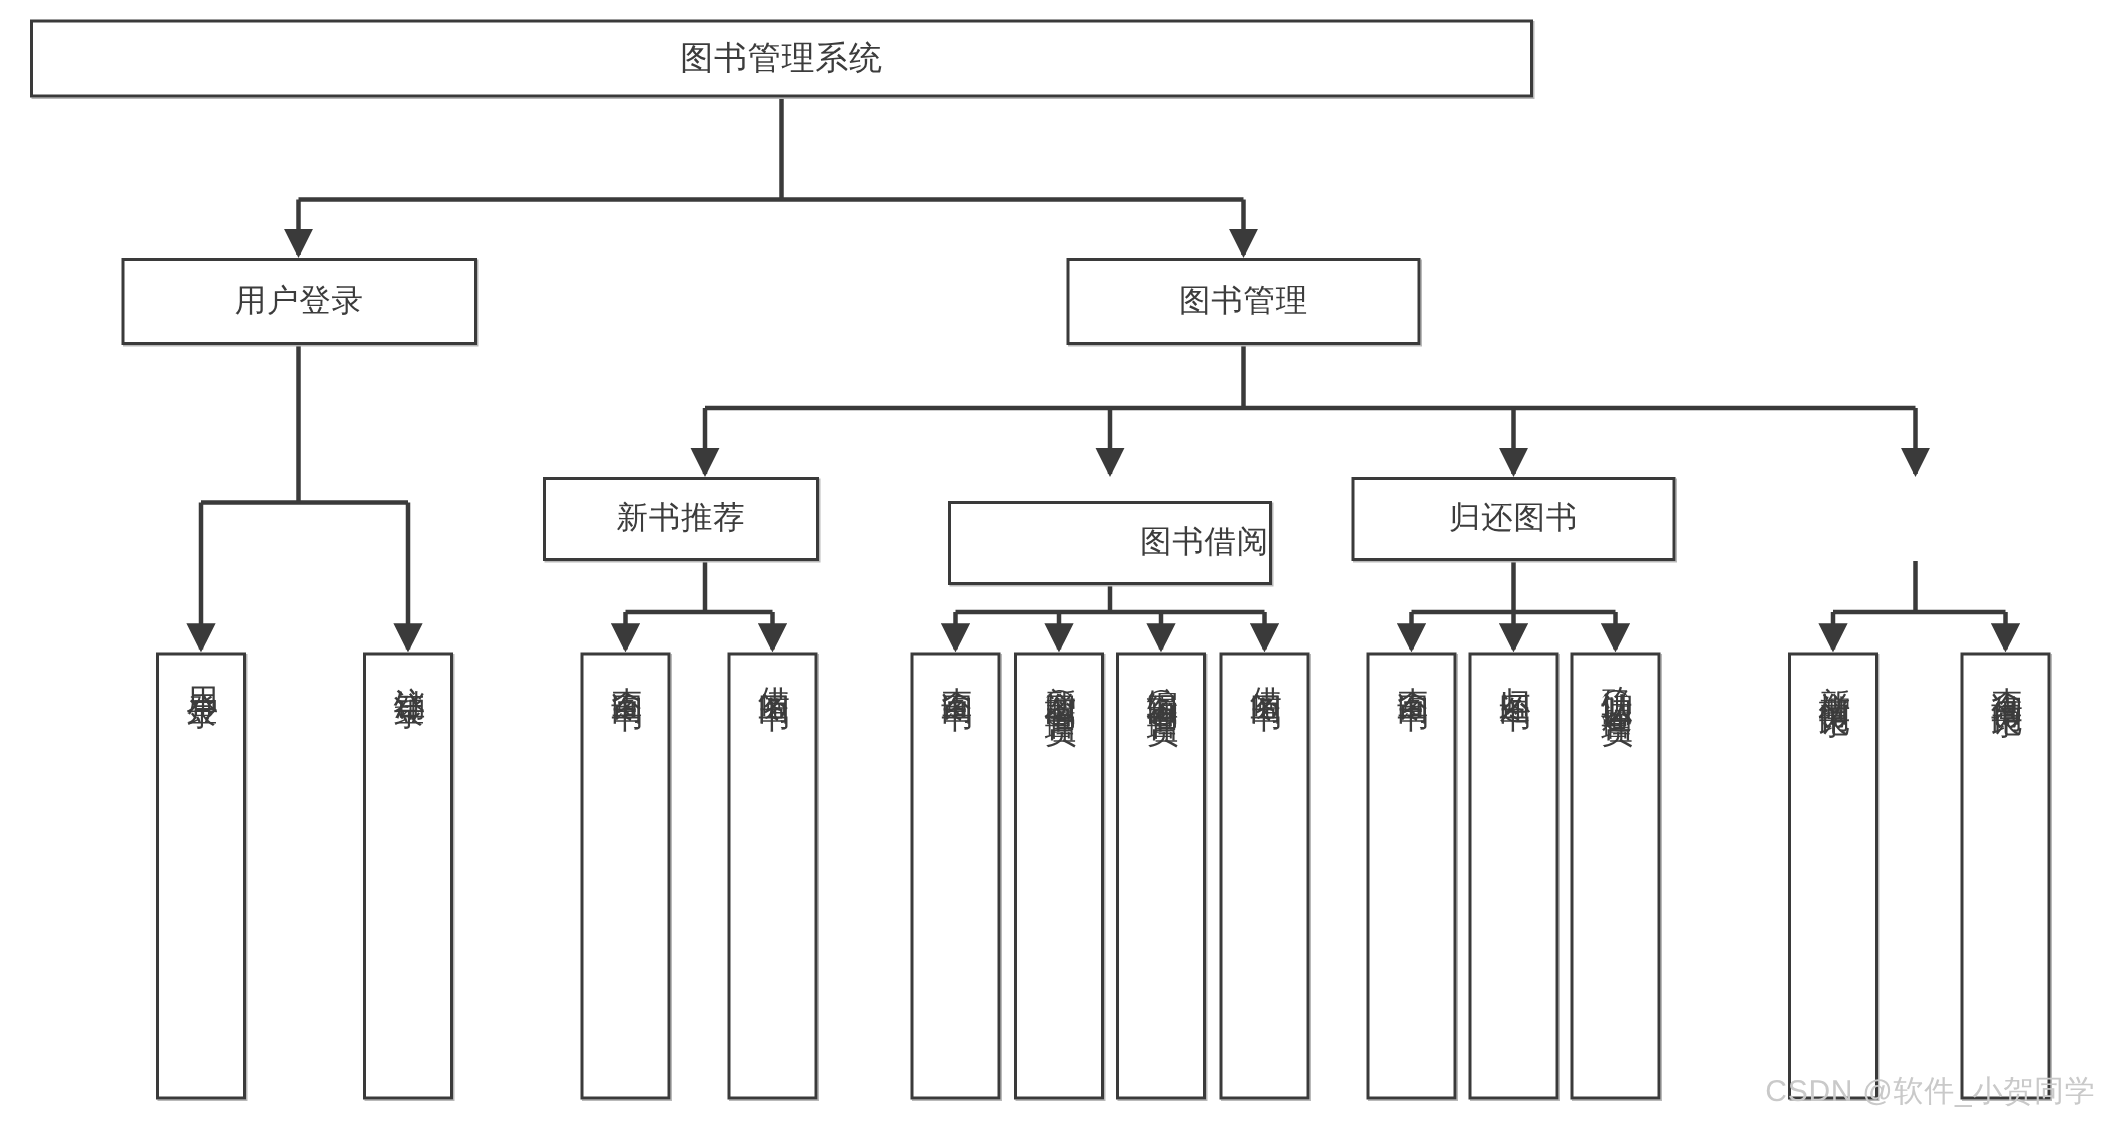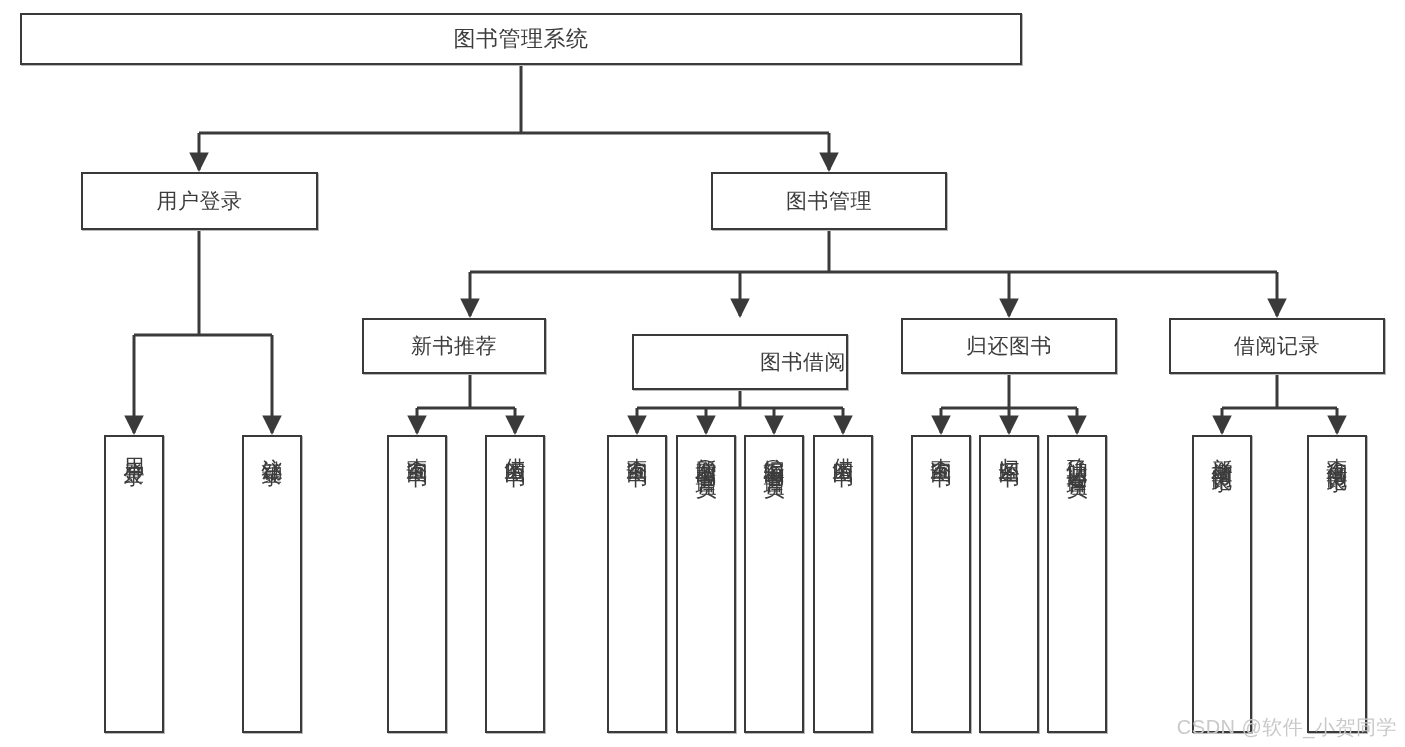--- a/index.html
+++ b/index.html
@@ -154,23 +154,20 @@
   </div>
 
   <div class="node h" style="left:632px; top:334px; width:216px; height:56px;justify-content:flex-end;">
     <span class="label">图书借阅</span>
   </div>
 
   <div class="node h" style="left:901px; top:318px; width:216px; height:56px;">
     <span class="label">归还图书</span>
   </div>
 
-  <div class="node h" style="left:1169px; top:318px; width:216px; height:56px;">
-    <span class="label">借阅记录</span>
-  </div>
 
   <div class="node v" style="left:104px; top:435px; width:60px; height:298px;">
     <span class="label">用户登录</span>
   </div>
 
   <div class="node v" style="left:242px; top:435px; width:60px; height:298px;">
     <span class="label">注销登录</span>
   </div>
 
   <div class="node v" style="left:387px; top:435px; width:60px; height:298px;">

